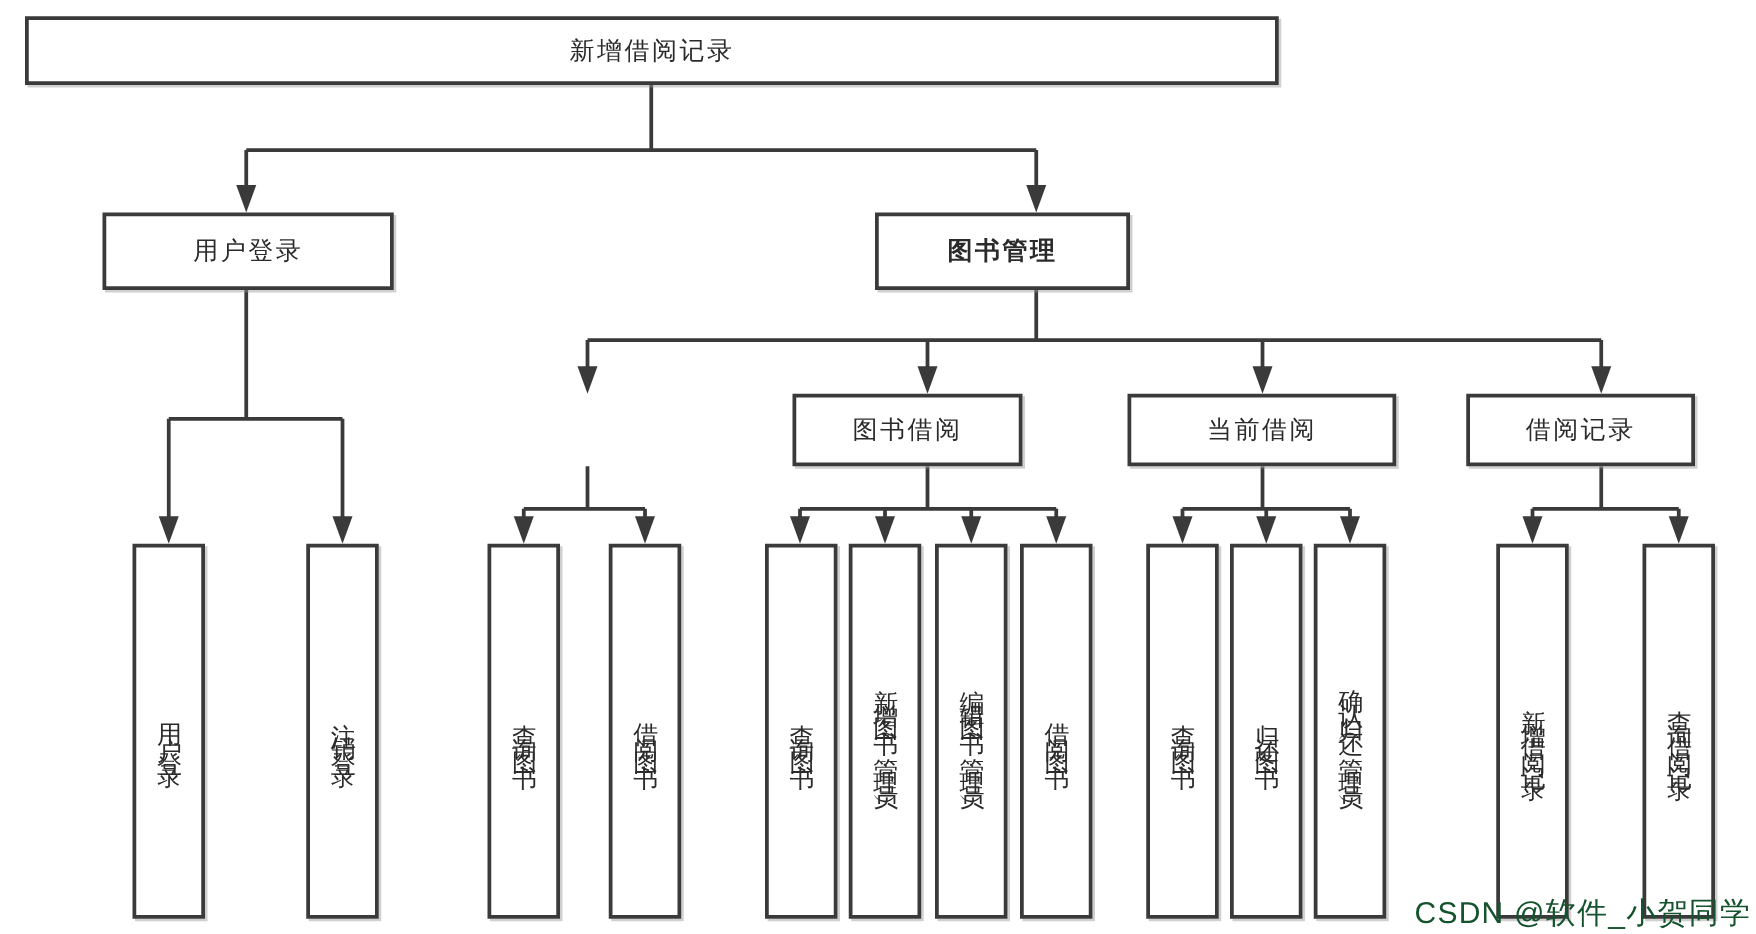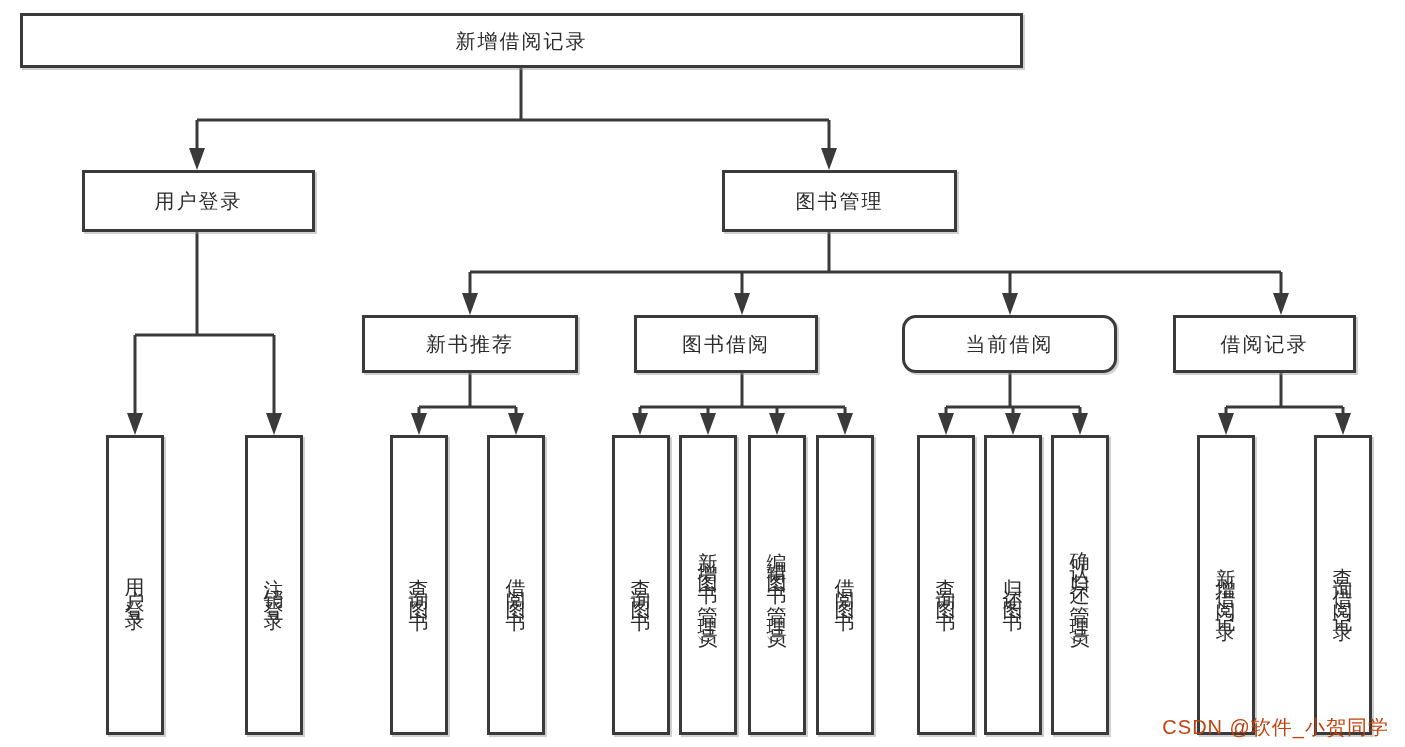--- a/index.html
+++ b/index.html
@@ -42,45 +42,45 @@
   .v-node {
     writing-mode: vertical-rl;
     text-orientation: mixed;
     font-size: 20px;
     letter-spacing: 11px;
     line-height: 1;
   }
   
   #n-root            { left: 20px;   top: 13px;  width: 1003px; height: 55px; }
   #n-user-login      { left: 82px;   top: 170px; width: 233px;  height: 62px; }
-  #n-book-mgmt       { left: 722px;  top: 170px; width: 235px;  height: 62px; }
+  #n-book-mgmt       { left: 700px;  top: 170px; width: 204px;  height: 62px; font-weight: bold; }
   #n-new-book-rec    { left: 362px;  top: 315px; width: 216px;  height: 58px; }
   #n-book-borrow     { left: 634px;  top: 315px; width: 184px;  height: 58px; }
-  #n-current-borrow  { left: 902px;  top: 315px; width: 215px;  height: 58px; border-radius: 14px; }
+  #n-current-borrow  { left: 902px;  top: 315px; width: 215px;  height: 58px; }
   #n-borrow-record   { left: 1173px; top: 315px; width: 183px;  height: 58px; }
   .leaf              { top: 435px; width: 58px; height: 300px; }
   #l-login           { left: 106px; }
   #l-logout          { left: 245px; }
   #l-rec-query       { left: 390px; }
   #l-rec-borrow      { left: 487px; }
   #l-bb-query        { left: 612px; }
   #l-bb-add          { left: 679px; }
   #l-bb-edit         { left: 748px; }
   #l-bb-borrow       { left: 816px; }
   #l-cur-query       { left: 917px; }
   #l-cur-return      { left: 984px; }
   #l-cur-confirm     { left: 1051px; }
   #l-rr-add          { left: 1197px; }
   #l-rr-query        { left: 1314px; }
   #watermark {
     position: absolute;
-    right: 16px;
+    right: 4px;
     top: 714px;
-    font-size: 20px;
-    color: #c2410c;
+    font-size: 24px;
+    color: #14532d;
     letter-spacing: 1px;
     z-index: 3;
     white-space: nowrap;
   }
 </style>
 </head>
 <body>
 
 <div id="canvas">
 
@@ -126,21 +126,20 @@
       <path d="M1218,413 h16 l-8,22 z"></path>
       <path d="M1335,413 h16 l-8,22 z"></path>
     </g>
   </svg>
 
   <div id="n-root" class="node h-node">新增借阅记录</div>
 
   <div id="n-user-login" class="node h-node">用户登录</div>
   <div id="n-book-mgmt" class="node h-node">图书管理</div>
 
-  <div id="n-new-book-rec" class="node h-node">新书推荐</div>
   <div id="n-book-borrow" class="node h-node">图书借阅</div>
   <div id="n-current-borrow" class="node h-node">当前借阅</div>
   <div id="n-borrow-record" class="node h-node">借阅记录</div>
 
   <div id="l-login" class="node v-node leaf">用户登录</div>
   <div id="l-logout" class="node v-node leaf">注销登录</div>
 
   <div id="l-rec-query" class="node v-node leaf">查询图书</div>
   <div id="l-rec-borrow" class="node v-node leaf">借阅图书</div>
 

